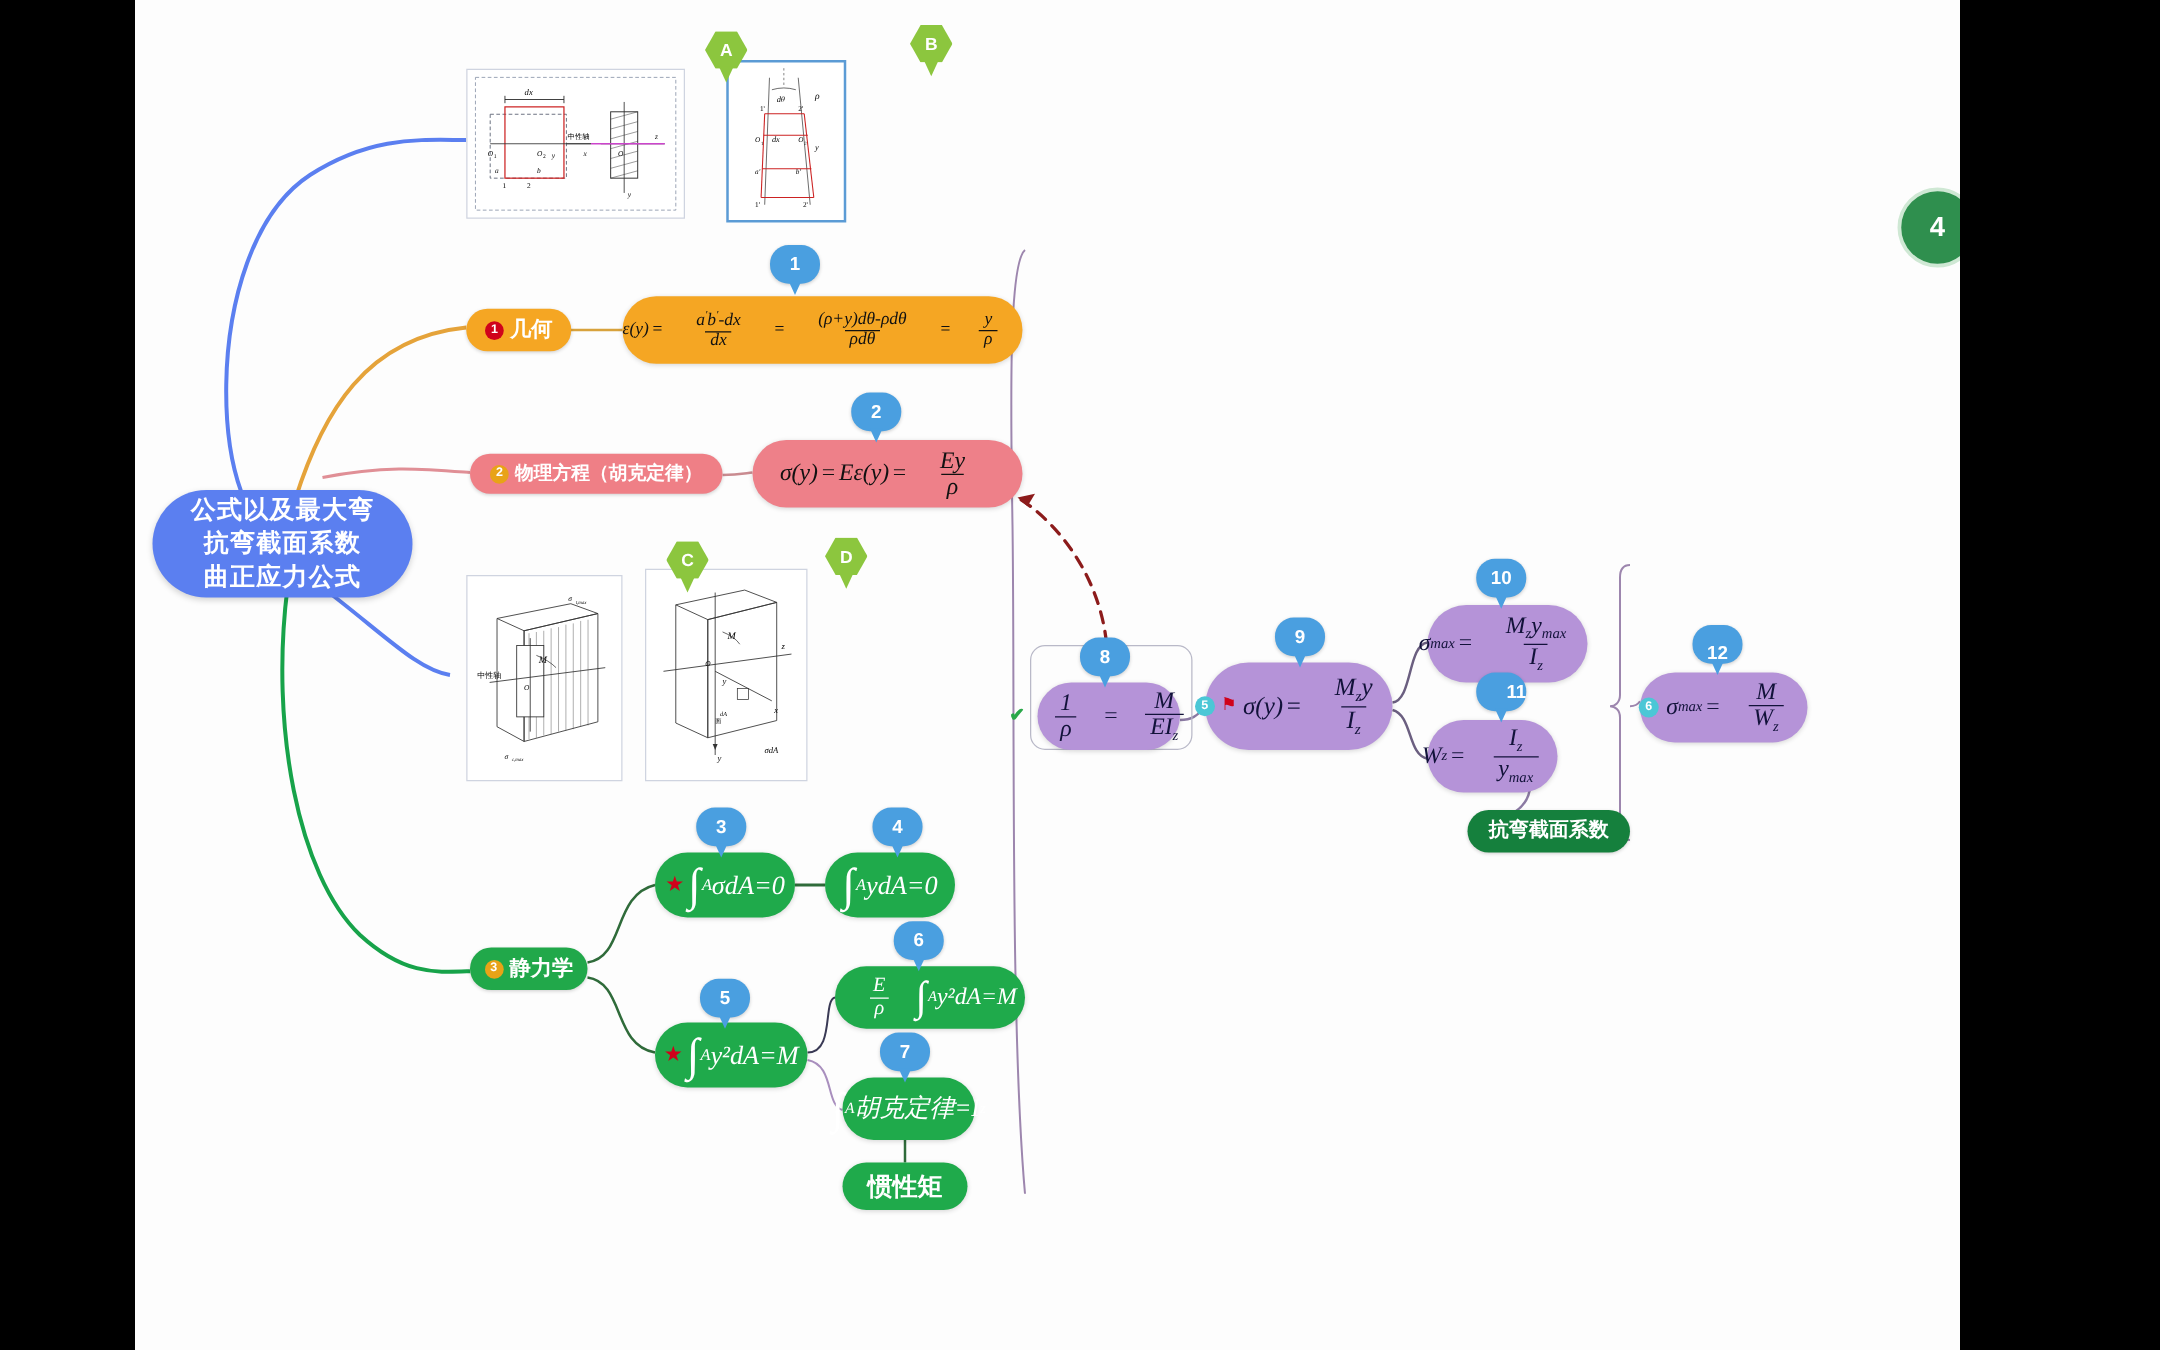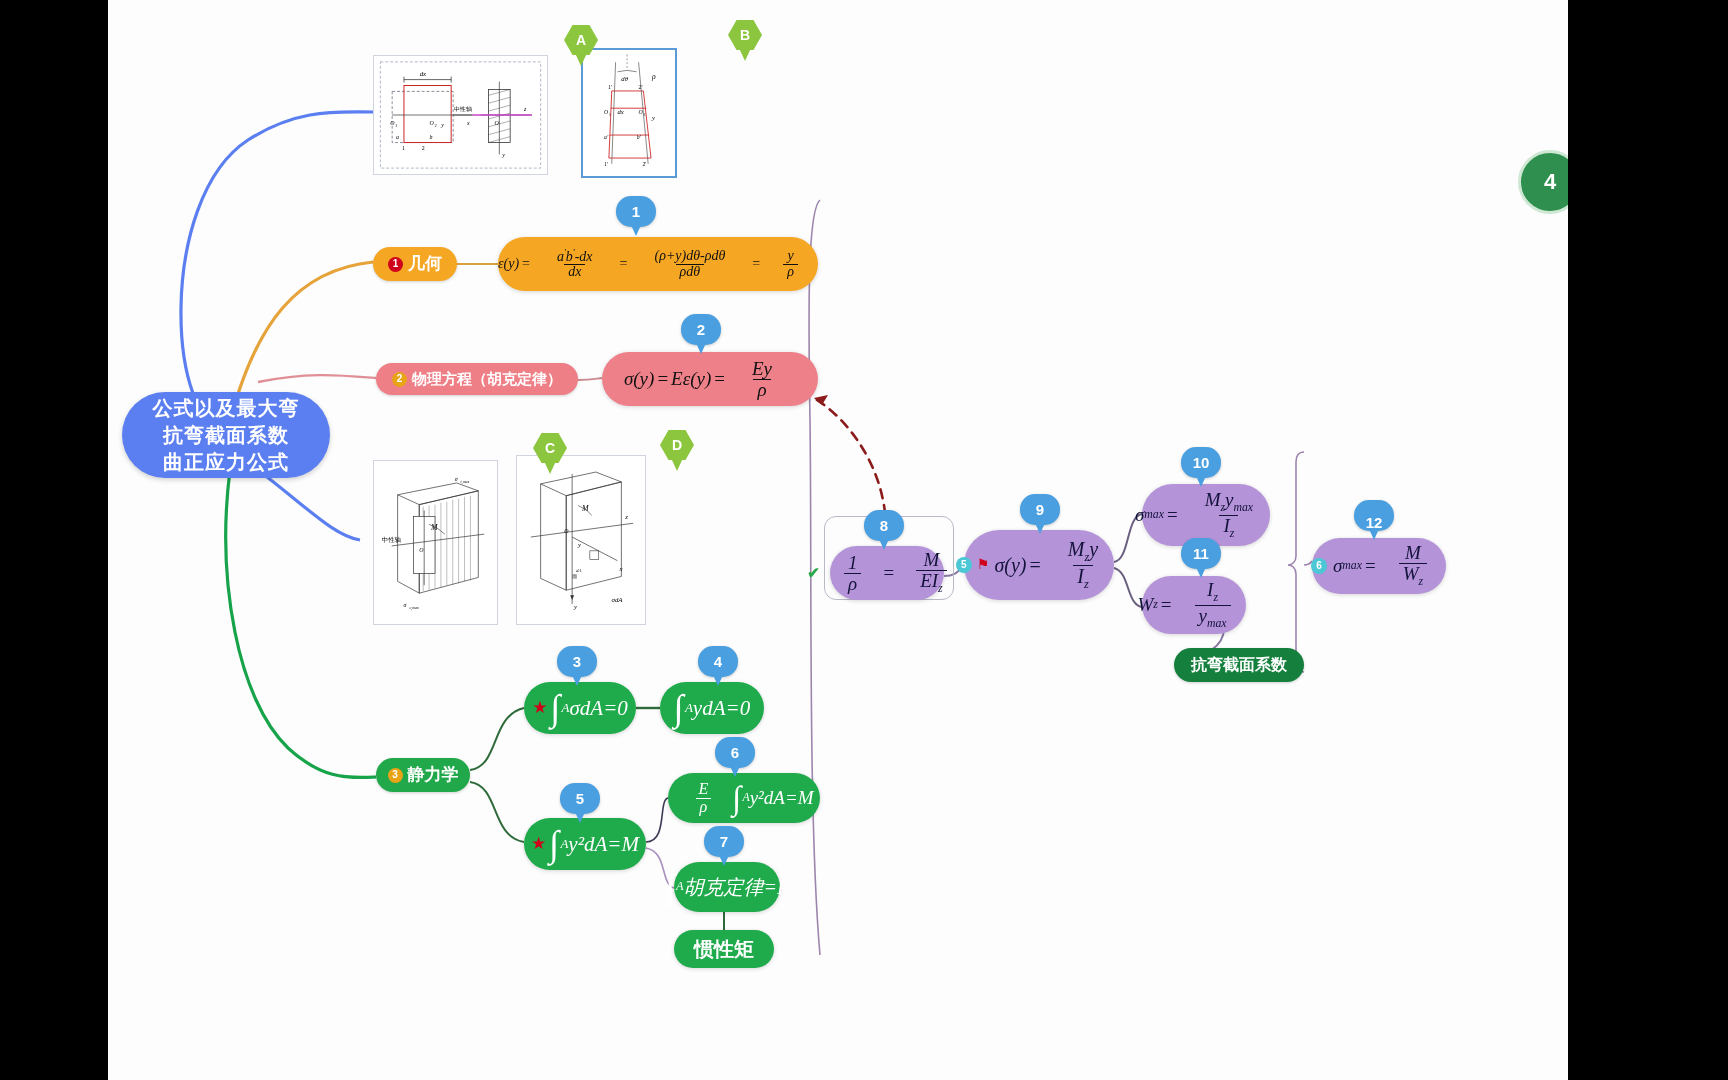--- a/index.html
+++ b/index.html
@@ -517,21 +517,21 @@
       </div>
     <div class="cal" style="left:756px;top:510px;">
         <span>8</span>
       </div>
     <div class="cal" style="left:912px;top:494px;">
         <span>9</span>
       </div>
     <div class="cal" style="left:1073px;top:447px;">
         <span>10</span>
       </div>
-    <div class="cal" style="left:1073px;top:538px;">
+    <div class="cal" style="left:1073px;top:538px;justify-content:flex-end;">
         <span>11</span>
       </div>
     <div class="cal" style="left:1246px;top:500px;align-items:flex-end;">
         <span>12</span>
       </div>
 
     <div class="widget">
       <span>4</span>
     </div>
   </div>

